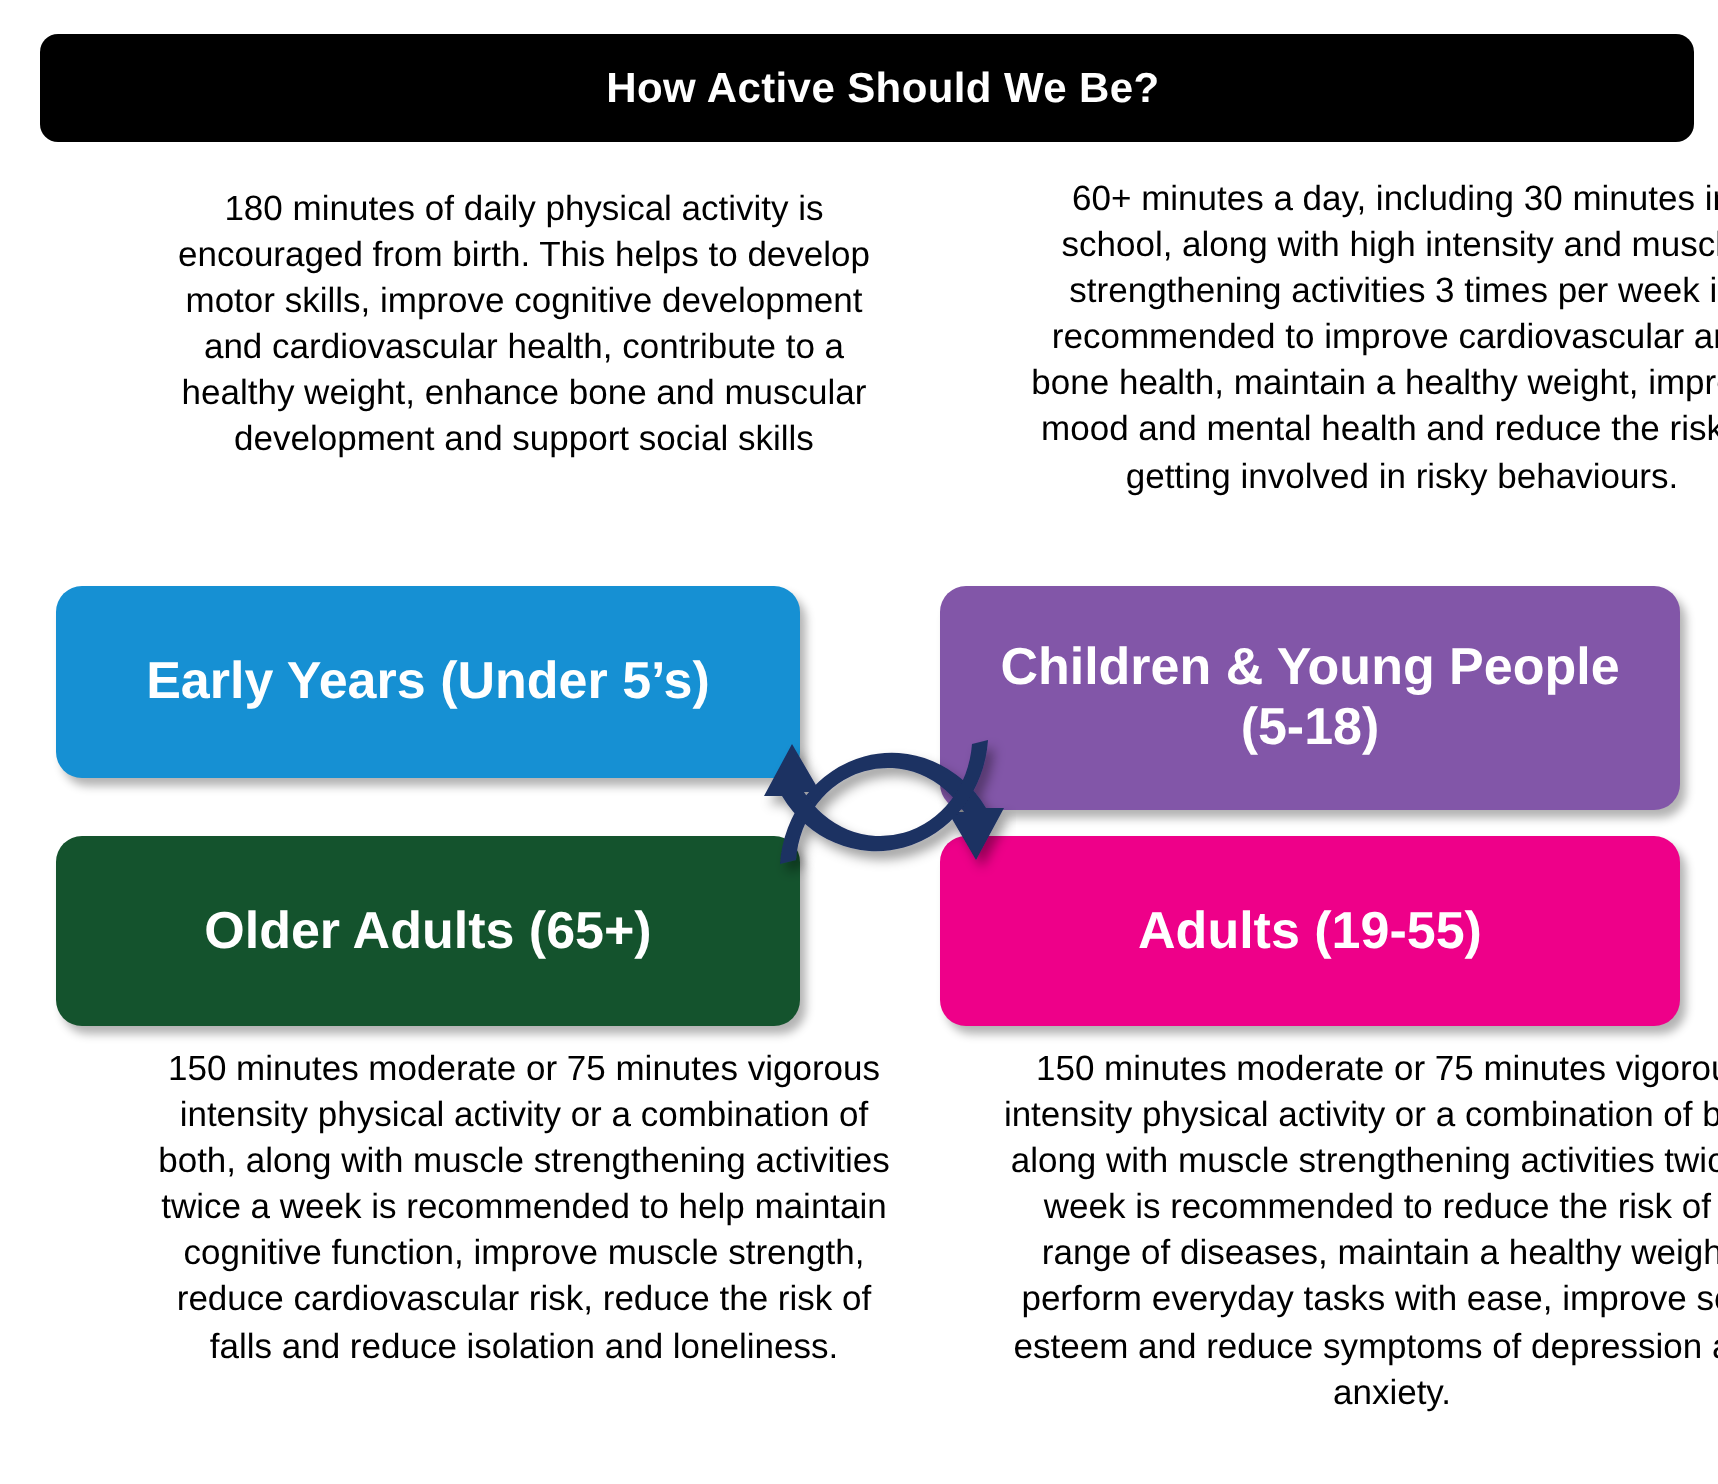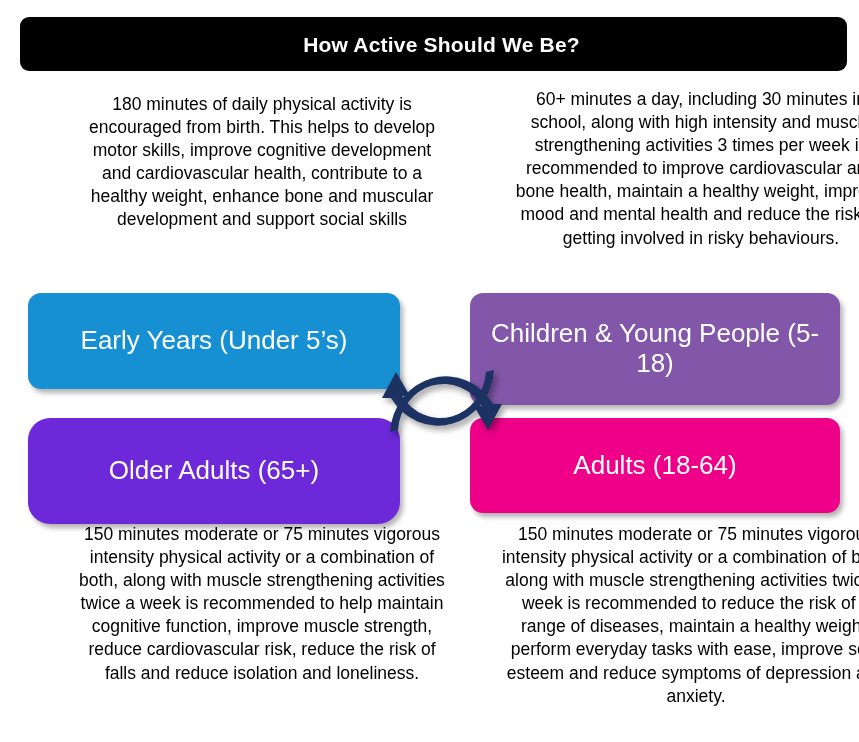--- a/index.html
+++ b/index.html
@@ -56,30 +56,30 @@
   .para-br { left: 452px; top: 523px; width: 392px; }
 
   
   .agebox {
     position: absolute;
     border-radius: 13px;
     display: flex;
     align-items: center;
     justify-content: center;
     color: #ffffff;
-    font-weight: normal;
+    font-weight: bold;
     font-size: 26px;
     line-height: 1.14;
     text-align: center;
     padding: 7px 14px;
     box-shadow: 3px 4px 5px rgba(0,0,0,0.30);
   }
   .box-early  { left: 28px;  top: 293px; width: 372px; height: 96px; background: #1690D3; }
   .box-cyp    { left: 470px; top: 293px; width: 370px; height: 112px; background: #8256A8; }
-  .box-older  { left: 28px;  top: 418px; width: 372px; height: 106px; background: #6d28d9; border-radius: 22px; }
+  .box-older  { left: 28px;  top: 418px; width: 372px; height: 95px; background: #14532d; }
   .box-adults { left: 470px; top: 418px; width: 370px; height: 95px; background: #EE0089; }
 
   
   .cycle {
     position: absolute;
     left: 376px;
     top: 334px;
     width: 132px;
     height: 134px;
     z-index: 5;
@@ -105,21 +105,21 @@
 
   <div class="agebox box-cyp">
     <span>Children &amp; Young People (5-18)</span>
   </div>
 
   <div class="agebox box-older">
     <span>Older Adults (65+)</span>
   </div>
 
   <div class="agebox box-adults">
-    <span>Adults (18-64)</span>
+    <span>Adults (19-55)</span>
   </div>
 
   <div class="cycle">
     <svg viewBox="0 0 132 134" xmlns="http://www.w3.org/2000/svg">
       <defs>
         <filter id="arrowShadow" x="-30%" y="-30%" width="170%" height="170%">
           <feDropShadow dx="3" dy="4" stdDeviation="3" flood-color="#000000" flood-opacity="0.38"></feDropShadow>
         </filter>
       </defs>
       <g filter="url(#arrowShadow)" fill="#1C3062">

